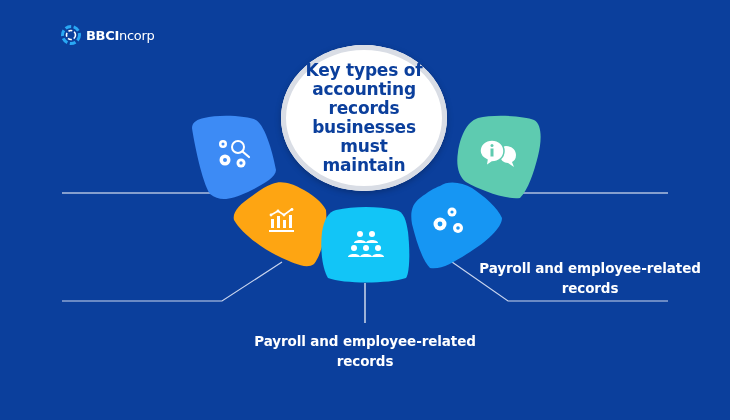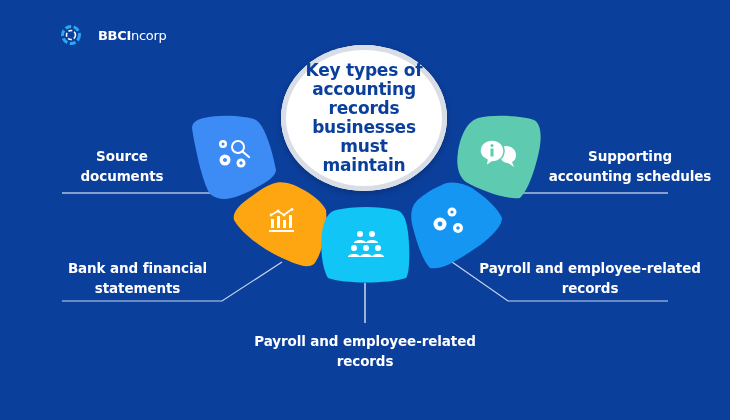--- a/index.html
+++ b/index.html
@@ -3,21 +3,21 @@
 <meta charset="utf-8">
 <style>
   html, body { margin: 0; padding: 0; }
   body {
     width: 730px; height: 420px; overflow: hidden;
     background: #0b3f9c;
     font-family: "DejaVu Sans", sans-serif;
     position: relative;
   }
   .canvas { position: absolute; inset: 0; }
-  .logo { position: absolute; left: 60px; top: 24px; display: flex; align-items: center; gap: 16px; }
+  .logo { position: absolute; left: 60px; top: 24px; display: flex; align-items: center; gap: 4px; }
   .logo-mark { width: 22px; height: 22px; }
   .logo-text { color: #ffffff; font-size: 13px; font-weight: bold; letter-spacing: -0.3px; }
   .logo-text .light { font-weight: normal; }
 
   .center-circle {
     position: absolute; left: 281px; top: 45px; width: 166px; height: 146px;
     border-radius: 50%;
     background: #ffffff;
     box-shadow: 0 0 0 5px #d9dde5 inset, 0 2px 6px rgba(0,0,0,0.25);
     display: flex; align-items: center; justify-content: center; text-align: center;
@@ -145,24 +145,18 @@
   </div>
 
   <div class="center-circle">
     <div class="center-title">Key types of
 accounting
 records
 businesses must
 maintain</div>
   </div>
 
-  <div class="label" style="left:62px; top:146px; width:120px;">Source
-documents</div>
-  <div class="label" style="left:50px; top:258px; width:175px;">Bank and financial
-statements</div>
   <div class="label" style="left:225px; top:331px; width:280px;">Payroll and employee-related
 records</div>
   <div class="label" style="left:470px; top:258px; width:240px;">Payroll and employee-related
 records</div>
-  <div class="label" style="left:540px; top:146px; width:180px;">Supporting
-accounting schedules</div>
 
 </div>
 
 </body></html>

